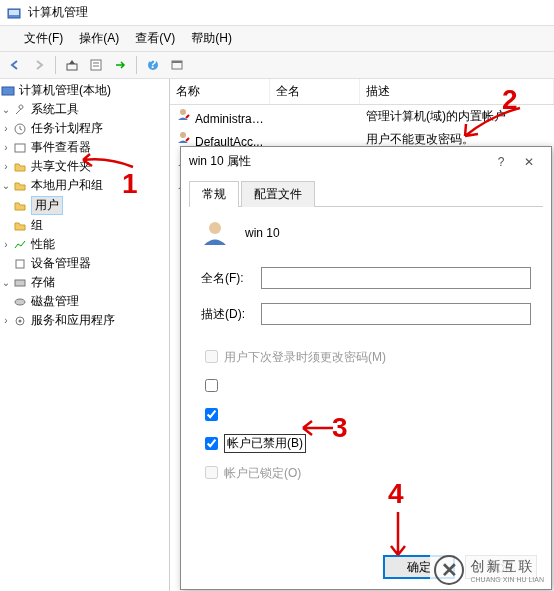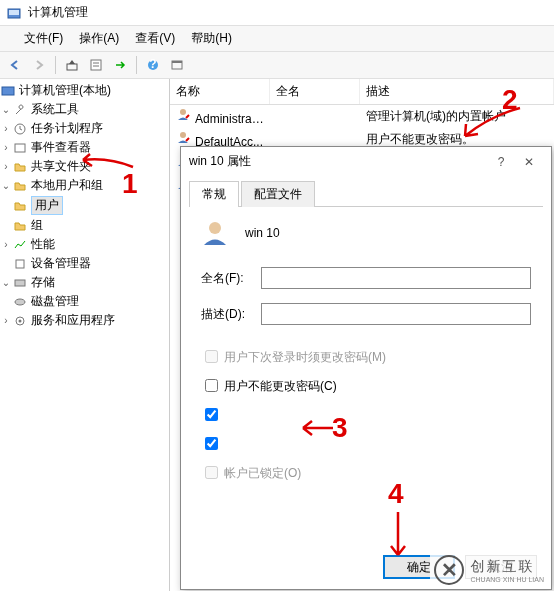--- a/index.html
+++ b/index.html
@@ -319,27 +319,27 @@
       <label>描述(D):</label>
       <input type="text" value="" style="">
     </div>
     <div style="height:8px"></div>
     <div class="check-row disabled">
       <input type="checkbox" disabled="" style="">
       <label>用户下次登录时须更改密码(M)</label>
     </div>
     <div class="check-row">
       <input type="checkbox" style="">
-      <label>用户不能更改密码(C)</label>
     </div>
     <div class="check-row">
       <input type="checkbox" checked="" style="">
     </div>
     <div class="check-row highlighted">
       <input type="checkbox" checked="" style="">
+      <label>帐户已禁用(B)</label>
     </div>
     <div class="check-row disabled">
       <input type="checkbox" disabled="" style="">
       <label>帐户已锁定(O)</label>
     </div>
   </div>
   <div class="dialog-buttons">
     <button class="primary">确定</button>
     <button>取消</button>
   </div>

